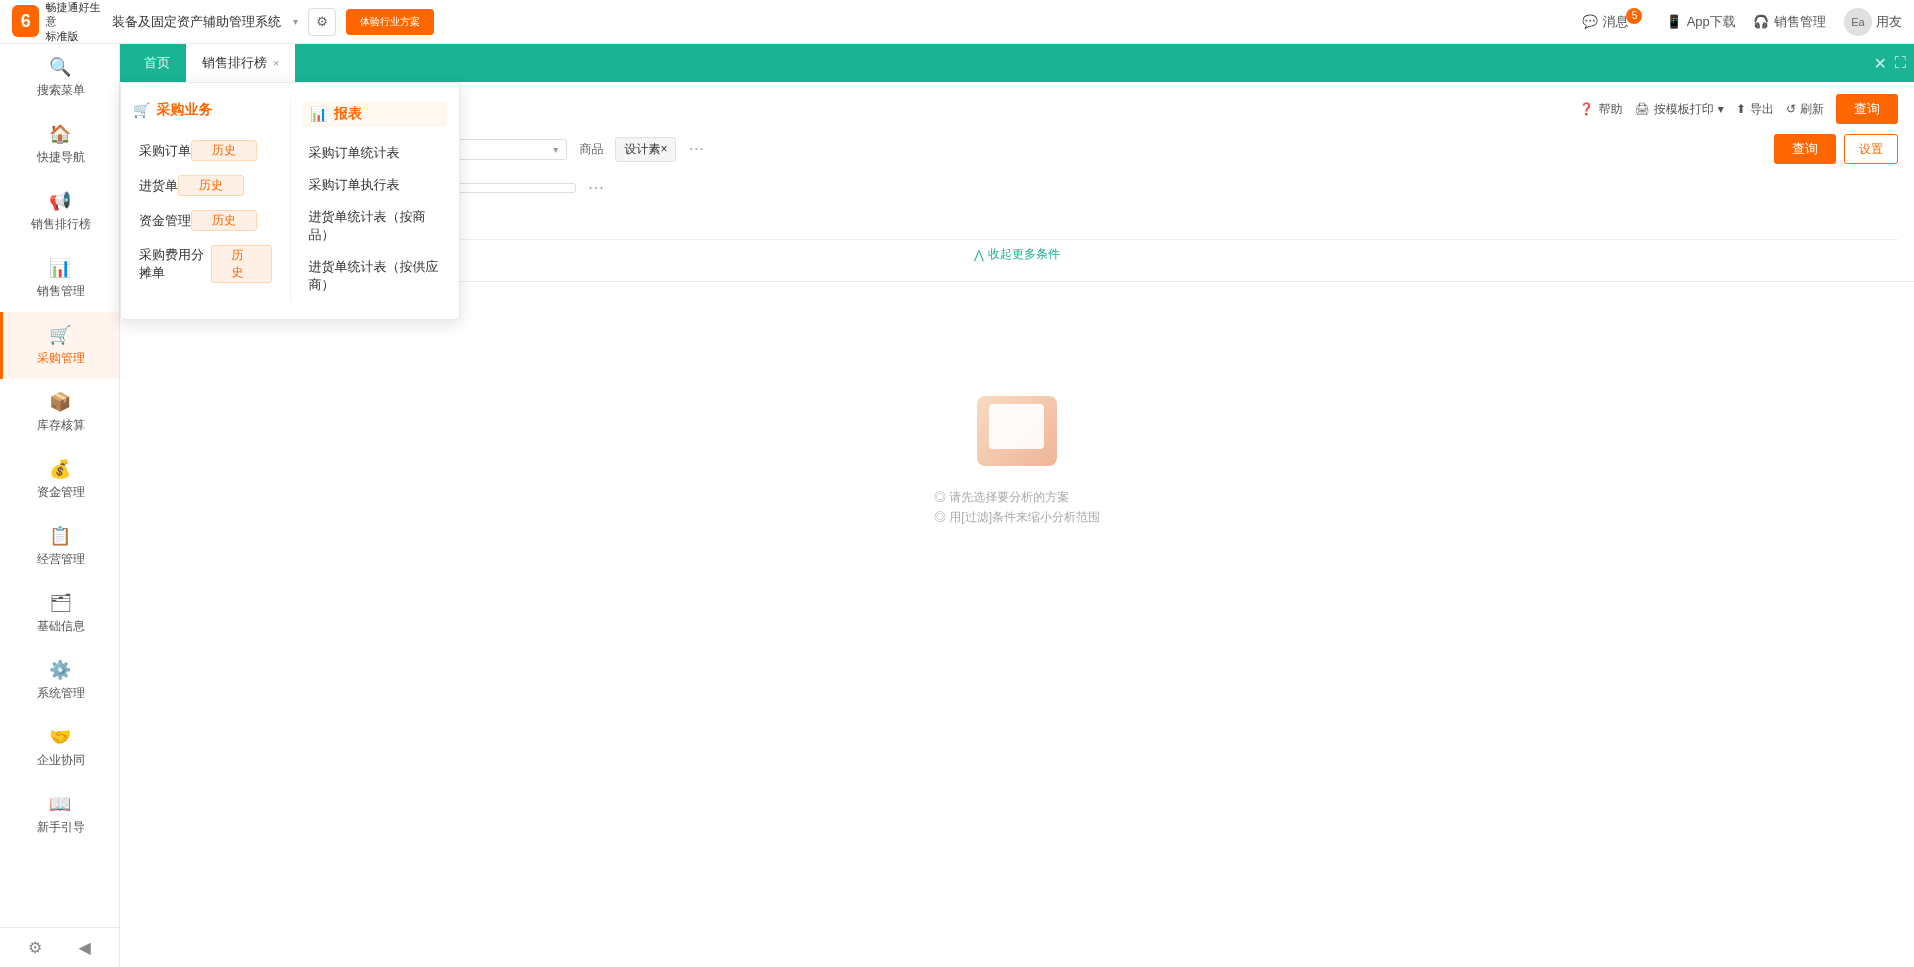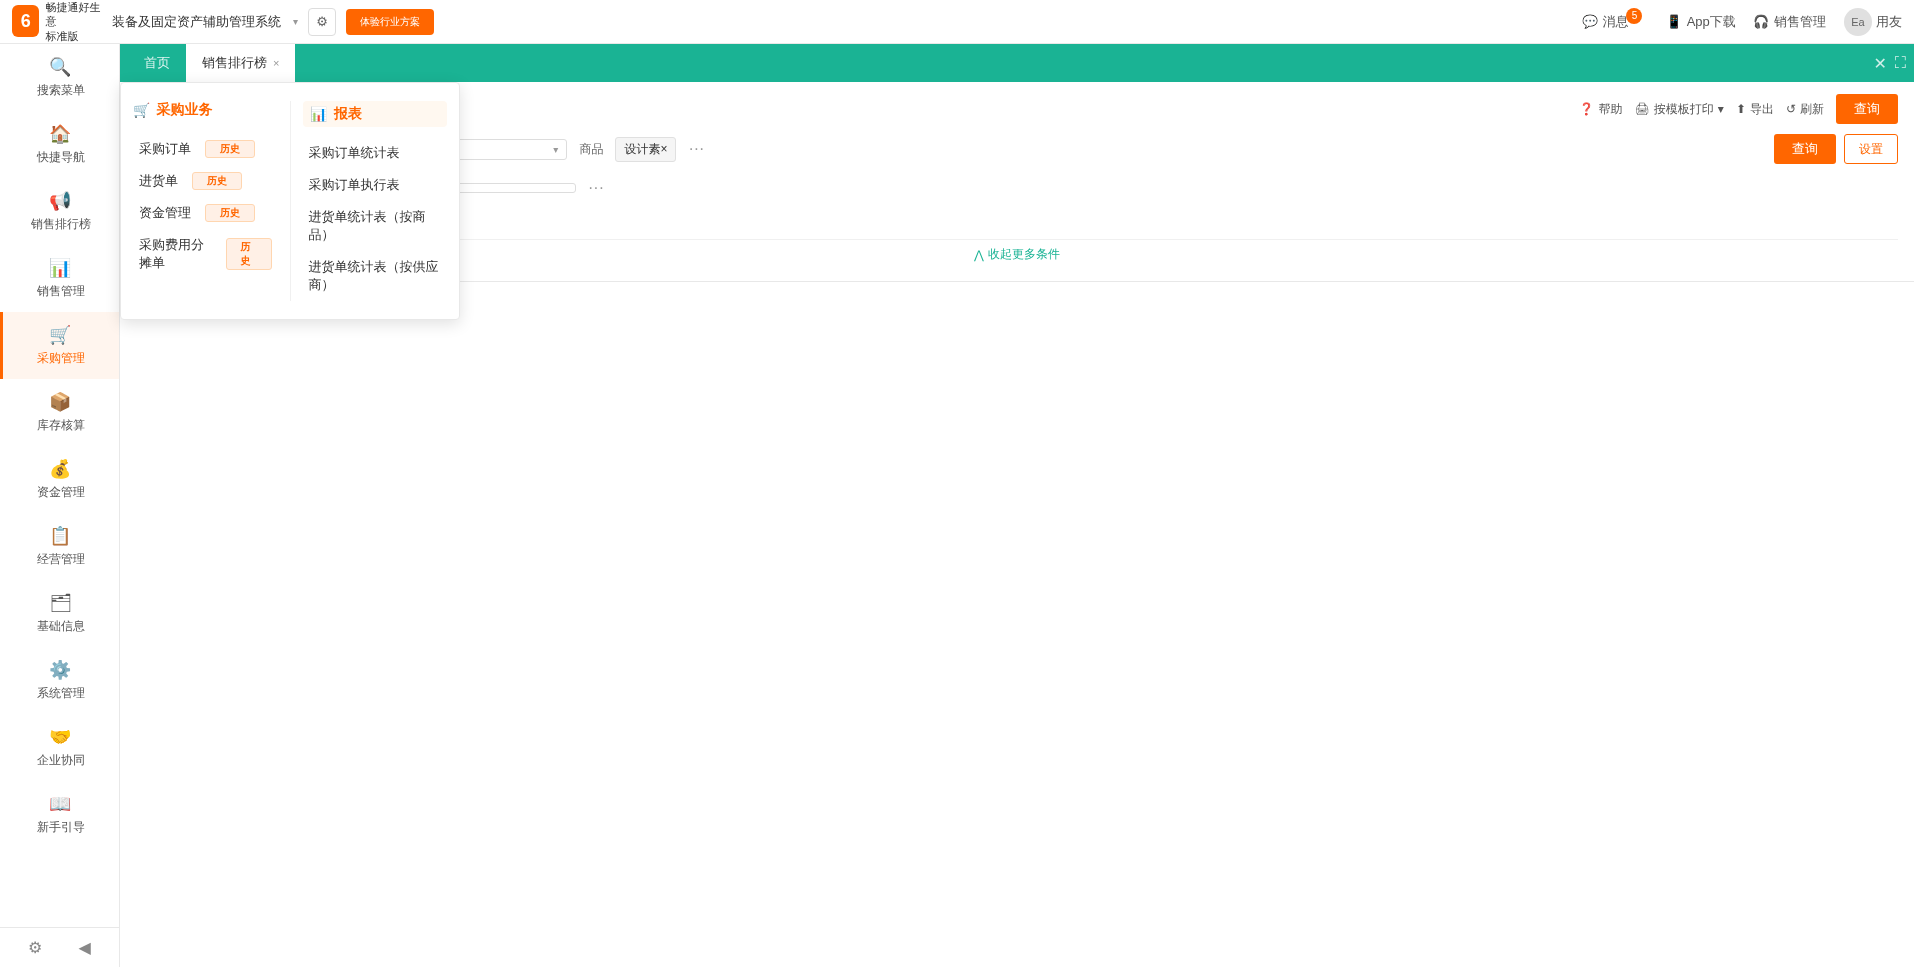--- a/index.html
+++ b/index.html
@@ -302,35 +302,34 @@
     .dropdown-col-header {
       display: flex; align-items: center; gap: 6px;
       color: #f60;
       font-size: 14px;
       font-weight: bold;
       margin-bottom: 10px;
       padding-bottom: 4px;
     }
     .dropdown-col-header.report { background: #fff8f0; border-radius: 4px; padding: 4px 8px; }
     .dropdown-item {
-      display: flex; align-items: center; gap: 14px;
+      display: flex; align-items: center; gap: 0;
       padding: 7px 6px;
       cursor: pointer;
       color: #333;
       font-size: 13px;
       border-radius: 3px;
     }
     .history-badge {
       background: #fff0e6;
       color: #f60;
       border: 1px solid #ffd6b0;
       border-radius: 3px;
-      padding: 1px 14px;
-      font-size: 10px;
-      font-weight: bold;
+      padding: 1px 20px;
+      font-size: 12px;
     }
     .dropdown-divider {
       width: 1px;
       background: #f0f0f0;
       margin: 8px 0;
     }
   </style>
 </head>
 <body>
 
@@ -518,20 +517,30 @@
         </div>
         <span class="filter-dots">···</span>
       </div>
 
       <div class="collapse-bar">
         <span>⋀</span>
         <span>收起更多条件</span>
       </div>
     </div>
 
+    <div class="empty-state">
+      <div class="empty-icon">
+        <div class="empty-icon-body"></div>
+        <div class="empty-icon-screen"></div>
+      </div>
+      <ul class="empty-text-list">
+        <li>请先选择要分析的方案</li>
+        <li>用[过滤]条件来缩小分析范围</li>
+      </ul>
+    </div>
   </div>
 </div>
 
 <div class="dropdown-menu">
   <div class="dropdown-cols">
 
     <div class="dropdown-col">
       <div class="dropdown-col-header">
         <span>🛒</span>
         <span>采购业务</span>

